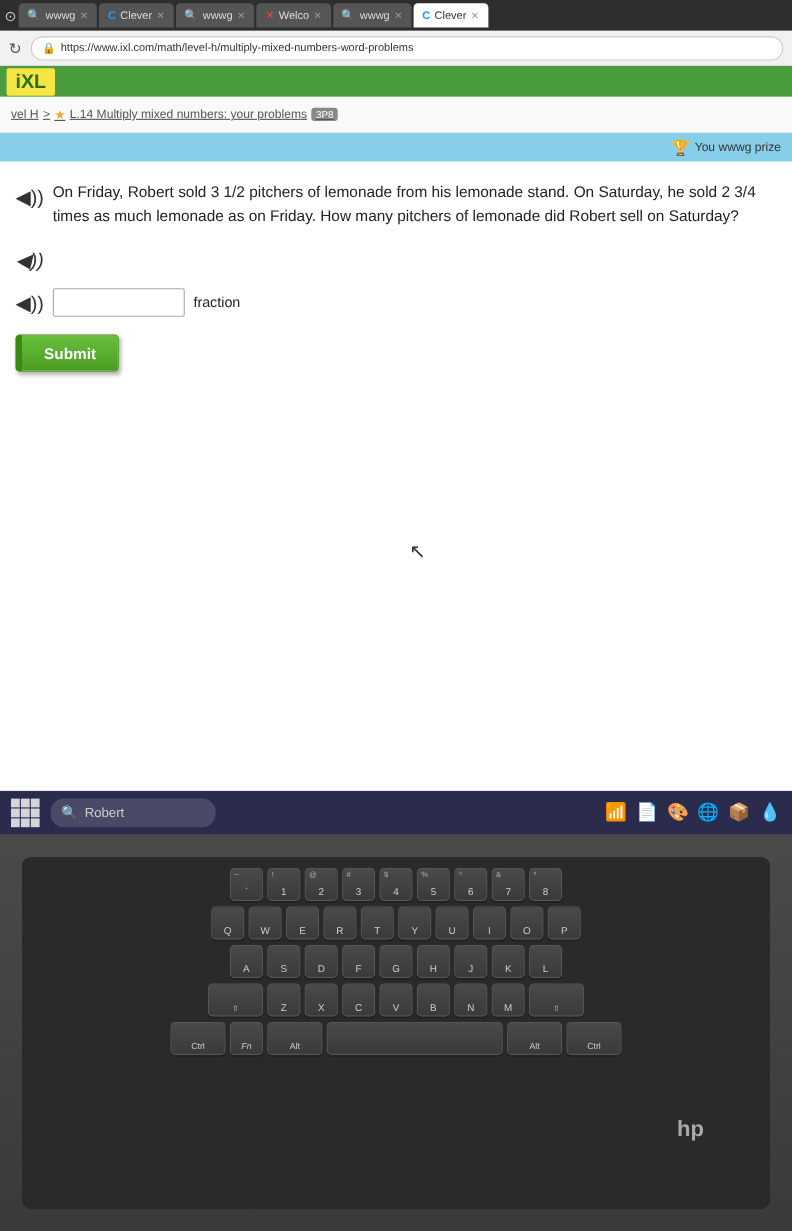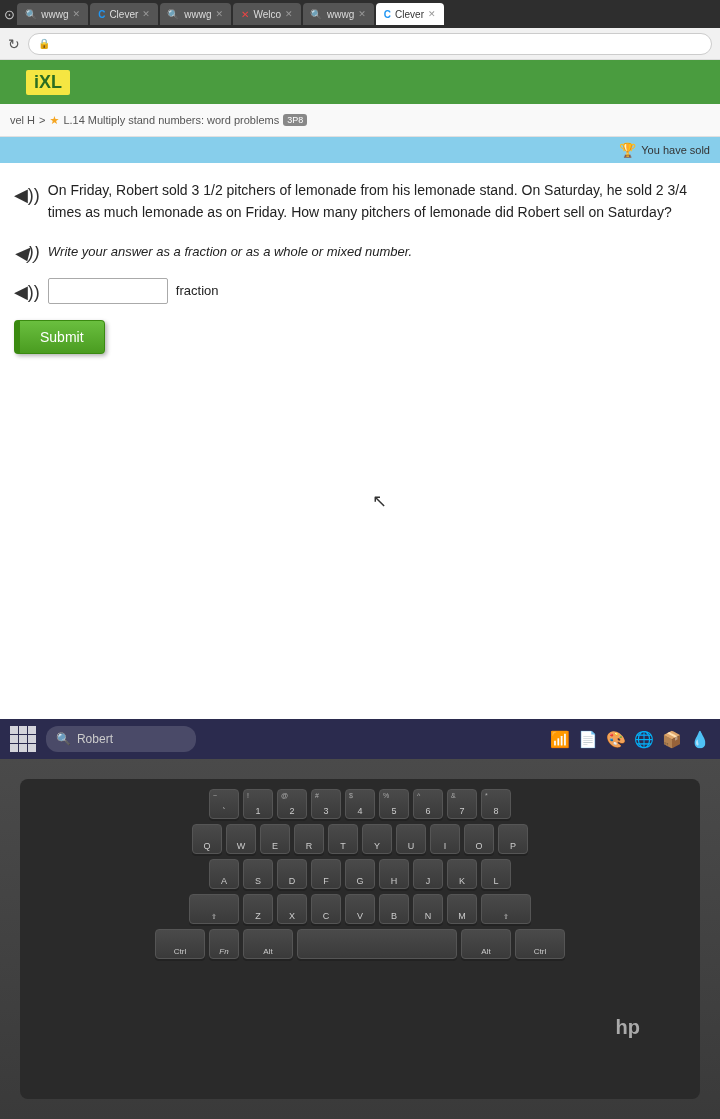--- a/index.html
+++ b/index.html
@@ -92,24 +92,24 @@
     }
 
     .lock-icon {
       color: #555;
       font-size: 10px;
     }
 
     
     .ixl-header {
       background: #4a9c3f;
-      height: 44px;
-      display: flex;
-      align-items: center;
-      padding: 0 26px;
+      height: 28px;
+      display: flex;
+      align-items: center;
+      padding: 0 6px;
     }
 
     .ixl-logo {
       background: #f5e642;
       color: #2a6e22;
       font-weight: bold;
       font-size: 18px;
       padding: 2px 8px;
       border-radius: 2px;
     }
@@ -118,20 +118,21 @@
     .breadcrumb-bar {
       background: #f9f9f9;
       height: 24px;
       display: flex;
       align-items: center;
       padding: 16px 10px;
       font-size: 11px;
       color: #555;
       border-bottom: 1px solid #e0e0e0;
       gap: 4px;
+      text-decoration: underline;
     }
 
     .breadcrumb-star {
       color: #f5a623;
     }
 
     .badge {
       background: #888;
       color: #fff;
       font-size: 9px;
@@ -212,21 +213,21 @@
       color: #222;
     }
 
     .submit-btn {
       background: linear-gradient(to bottom, #6abf3f, #4a9c20);
       color: #fff;
       border: 1px solid #3a8a10;
       border-radius: 4px;
       padding: 8px 20px;
       font-size: 14px;
-      font-weight: normal;
+      font-weight: bold;
       cursor: pointer;
       box-shadow: 2px 2px 4px rgba(0,0,0,0.3);
       
       border-left: 6px solid #3a8a10;
     }
 
     
     .taskbar {
       position: absolute;
       bottom: 360px;
@@ -398,54 +399,54 @@
       <span style="color:#2196F3;font-weight:bold;">C</span>
       <span>Clever</span>
       <span class="tab-close">✕</span>
     </div>
   </div>
 
   <div class="address-bar-row">
     <span class="refresh-btn">↻</span>
     <div class="address-bar">
       <span class="lock-icon">🔒</span>
+      <span style="font-size:10px;">https://www.ixl.com/math/level-h/multiply-mixed-numbers-word-problems</span>
     </div>
   </div>
 
   <div class="ixl-header">
     <div class="ixl-logo">
       <span style="color:#2a6e22;">i</span><span>XL</span>
     </div>
   </div>
 
   <div class="breadcrumb-bar">
     <span>vel H</span>
     <span>&gt;</span>
     <span class="breadcrumb-star">★</span>
-    <span>L.14 Multiply stand numbers: word problems</span>
+    <span>L.14 Multiply mixed numbers: your problems</span>
     <span class="badge">3P8</span>
   </div>
 
   <div class="prize-banner">
     <span class="trophy-icon">🏆</span>
-    <span>You have sold</span>
+    <span>You wwwg prize</span>
   </div>
 
   <div class="main-content">
 
     
     <div class="problem-text">
       <span class="speaker-icon">◀))</span>
       <span>On Friday, Robert sold 3 1/2 pitchers of lemonade from his lemonade stand. On Saturday, he sold 2 3/4 times as much lemonade as on Friday. How many pitchers of lemonade did Robert sell on Saturday?</span>
     </div>
 
     
     <div class="instruction-text">
       <span class="speaker-icon">◀))</span>
-      <span>Write your answer as a fraction or as a whole or mixed number.</span>
     </div>
 
     
     <div class="answer-row">
       <span class="speaker-icon">◀))</span>
       <input type="text" class="answer-input" value="" placeholder="" style="">
       <span class="unit-label">fraction</span>
     </div>
 
     

